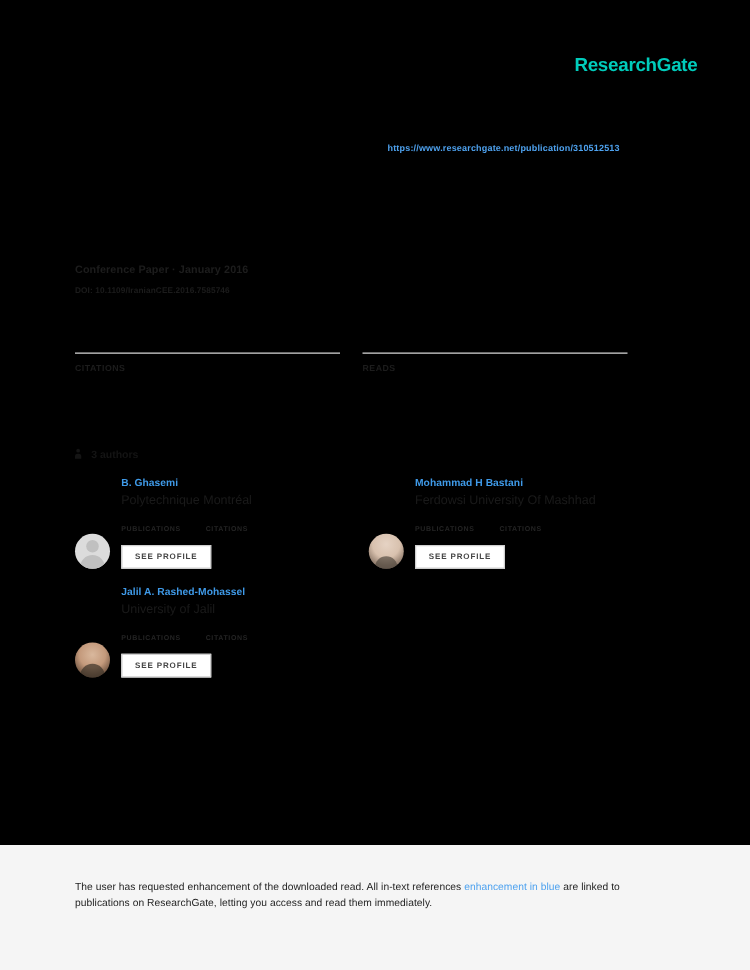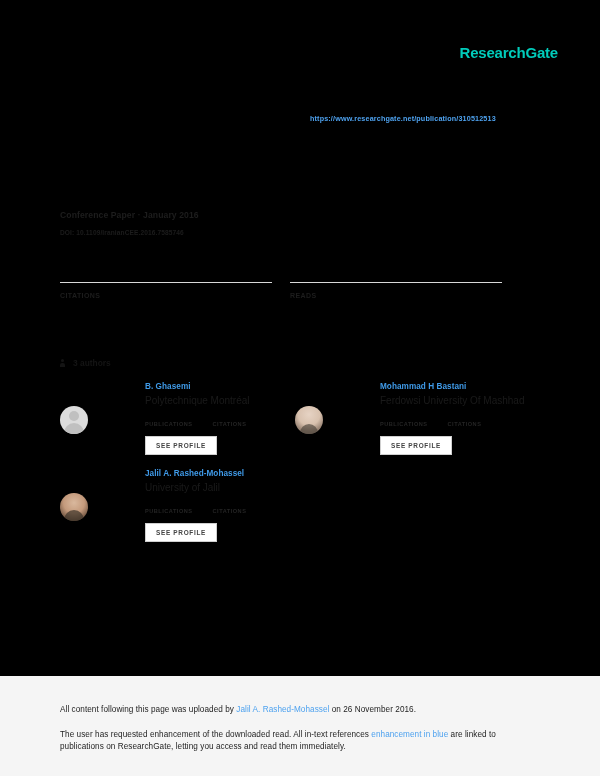--- a/index.html
+++ b/index.html
@@ -181,22 +181,21 @@
     width: 470px;
   }
   .author-row {
     display: flex;
     width: 470px;
     margin-bottom: 14px;
   }
   .author-card {
     width: 235px;
     display: flex;
-    align-items: center;
-    gap: 48px;
+    align-items: flex-end;
   }
   .avatar {
     width: 28px;
     height: 28px;
     border-radius: 50%;
     flex: 0 0 28px;
     margin-right: 9px;
     margin-top: 2px;
     overflow: hidden;
     background: #dcdcdc;
@@ -442,22 +441,19 @@
       </div>
 
     </div>
 
   </div>
 
   <div class="band"></div>
 
   <div class="footer">
     <div class="footer-inner">
-      <div class="footer-line first">
-        <span>All content following this page was uploaded by </span><span class="link-blue">Jalil A. Rashed-Mohassel</span><span> on 26 November 2016.</span>
-      </div>
       <div class="footer-line">
         <span>The user has requested enhancement of the downloaded read. All in-text references </span><span class="link-blue">enhancement in blue</span><span> are linked to publications on ResearchGate, letting you access and read them immediately.</span>
       </div>
     </div>
   </div>
 
 </div>
 
 </body></html>

